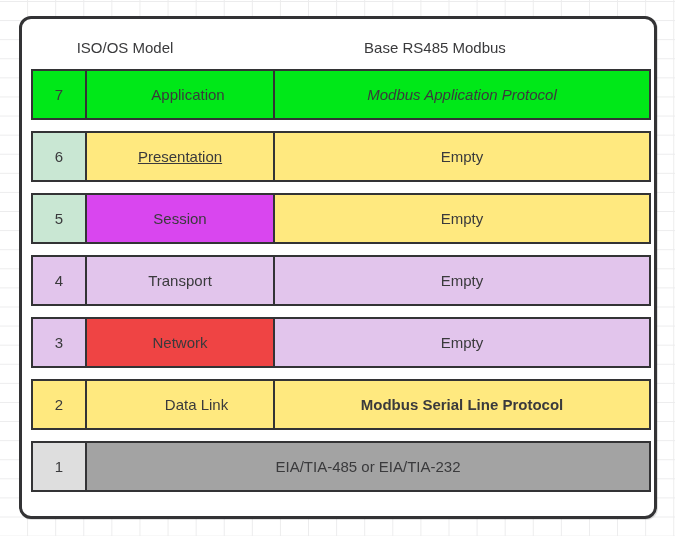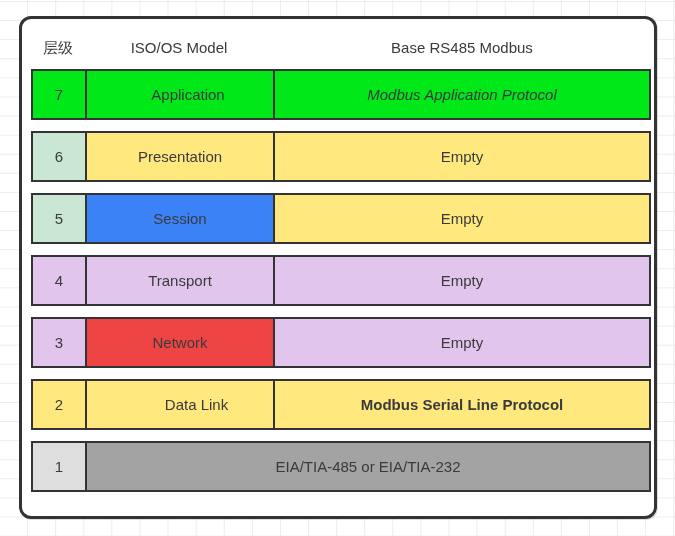--- a/index.html
+++ b/index.html
@@ -97,39 +97,38 @@
 </head>
 <body>
 
 <div id="sheet-grid"></div>
 
 <div id="diagram-card">
 
   <div id="stack-table">
 
     <div id="table-header">
-      <div class="hcell col-level">层级</div>
       <div class="hcell col-model">ISO/OS Model</div>
       <div class="hcell col-proto">Base RS485 Modbus</div>
     </div>
 
     <div id="rows-container">
         <div class="layer-row">
           <div class="cell cell-level col-level" style="background: rgb(0, 232, 24);">7</div>
           <div class="cell cell-model col-model" style="background: rgb(0, 232, 24); padding-left: 16px;">Application</div>
           <div class="cell cell-proto col-proto" style="background: rgb(0, 232, 24); font-style: italic;">Modbus Application Protocol</div>
         </div>
         <div class="layer-row">
           <div class="cell cell-level col-level" style="background: rgb(201, 231, 211);">6</div>
-          <div class="cell cell-model col-model" style="background: rgb(255, 233, 127);">Presentation</div>
+          <div class="cell cell-model col-model" style="background: rgb(255, 233, 127); text-decoration: underline;">Presentation</div>
           <div class="cell cell-proto col-proto" style="background: rgb(255, 233, 127);">Empty</div>
         </div>
         <div class="layer-row">
           <div class="cell cell-level col-level" style="background: rgb(201, 231, 211);">5</div>
-          <div class="cell cell-model col-model" style="background: #3b82f6;">Session</div>
+          <div class="cell cell-model col-model" style="background: #d946ef;">Session</div>
           <div class="cell cell-proto col-proto" style="background: rgb(255, 233, 127);">Empty</div>
         </div>
         <div class="layer-row">
           <div class="cell cell-level col-level" style="background: rgb(226, 197, 236);">4</div>
           <div class="cell cell-model col-model" style="background: rgb(226, 197, 236);">Transport</div>
           <div class="cell cell-proto col-proto" style="background: rgb(226, 197, 236);">Empty</div>
         </div>
         <div class="layer-row">
           <div class="cell cell-level col-level" style="background: rgb(226, 197, 236);">3</div>
           <div class="cell cell-model col-model" style="background: #ef4444;">Network</div>

